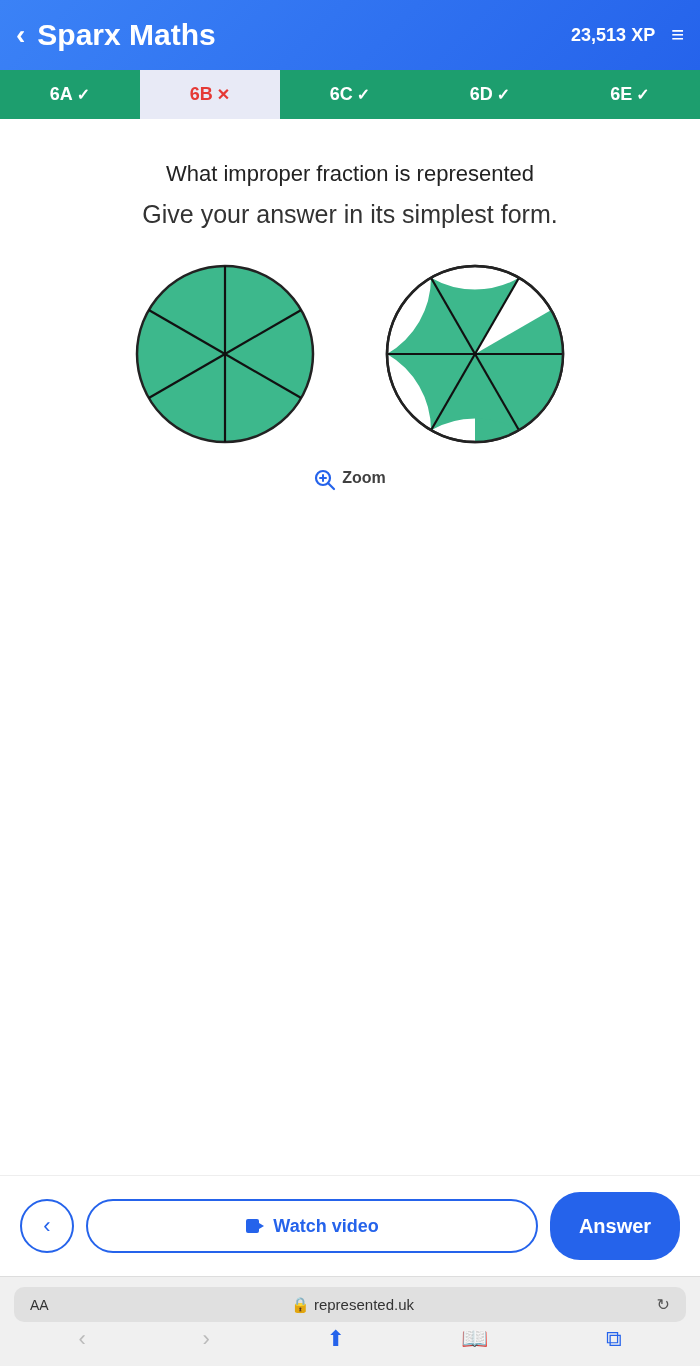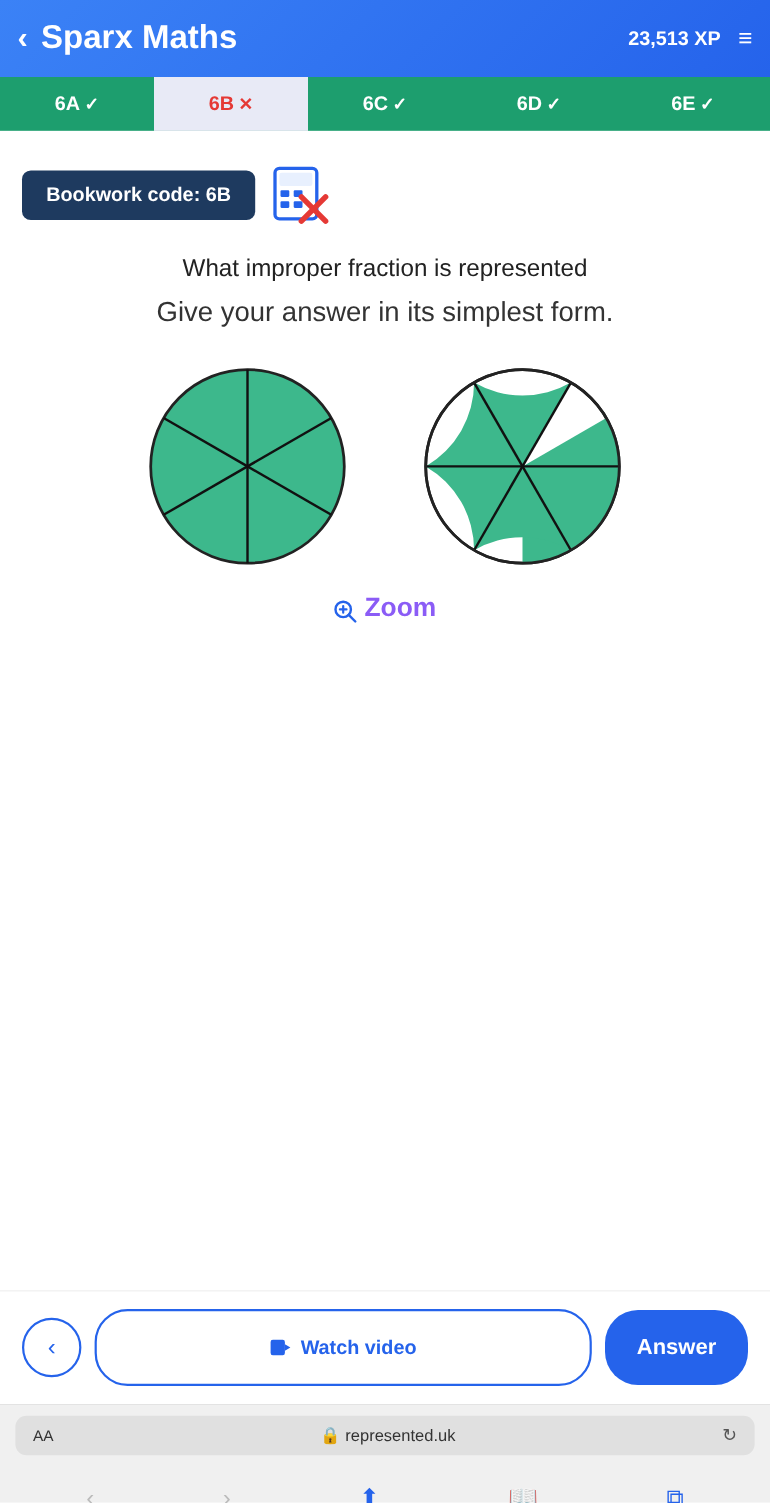--- a/index.html
+++ b/index.html
@@ -121,24 +121,24 @@
       justify-content: center;
       align-items: center;
       gap: 60px;
       margin: 20px 0 20px 0;
     }
 
     
     .zoom-row {
       display: flex;
       justify-content: center;
-      align-items: flex-end;
+      align-items: flex-start;
       gap: 6px;
-      color: #8b5cf6;
-      font-size: 24px;
+      color: #404040;
+      font-size: 16px;
       font-weight: 600;
       margin: 10px 0 20px 0;
       cursor: pointer;
     }
 
     
     .bottom-actions {
       position: fixed;
       bottom: 90px;
       left: 0;
@@ -159,21 +159,21 @@
       color: #2563eb;
       font-size: 22px;
       display: flex;
       align-items: center;
       justify-content: center;
       cursor: pointer;
       flex-shrink: 0;
     }
     .btn-watch-video {
       flex: 1;
-      height: 70px;
+      height: 54px;
       border-radius: 30px;
       border: 2px solid #2563eb;
       background: #fff;
       color: #2563eb;
       font-size: 18px;
       font-weight: 700;
       display: flex;
       align-items: center;
       justify-content: center;
       gap: 8px;
@@ -201,21 +201,21 @@
       left: 0;
       width: 700px;
       background: #f0f0f0;
       border-top: 1px solid #ddd;
       height: 90px;
     }
     .url-bar {
       display: flex;
       align-items: center;
       justify-content: space-between;
-      margin: 10px 14px 22px 14px;
+      margin: 10px 14px 0 14px;
       background: #e0e0e0;
       border-radius: 10px;
       padding: 8px 16px;
     }
     .url-aa {
       font-size: 14px;
       color: #333;
       font-weight: 500;
     }
     .url-text {
@@ -274,40 +274,20 @@
     <span class="tab-check">✓</span>
   </div>
   <div class="tab">
     <span>6E</span>
     <span class="tab-check">✓</span>
   </div>
 </div>
 
 <div class="content">
 
-  <div class="bookwork-row">
-    <div class="bookwork-badge">Bookwork code: 6B</div>
-
-    <div class="calc-icon">
-      <svg width="56" height="56" viewBox="0 0 56 56">
-
-        <rect x="4" y="4" width="38" height="46" rx="4" ry="4" fill="none" stroke="#2563eb" stroke-width="3"></rect>
-
-        <rect x="8" y="8" width="30" height="12" rx="2" fill="#e8f0fe"></rect>
-
-        <rect x="9" y="24" width="8" height="6" rx="1" fill="#2563eb"></rect>
-        <rect x="21" y="24" width="8" height="6" rx="1" fill="#2563eb"></rect>
-        <rect x="9" y="34" width="8" height="6" rx="1" fill="#2563eb"></rect>
-        <rect x="21" y="34" width="8" height="6" rx="1" fill="#2563eb"></rect>
-
-        <line x1="28" y1="30" x2="50" y2="52" stroke="#e53935" stroke-width="5" stroke-linecap="round"></line>
-        <line x1="50" y1="30" x2="28" y2="52" stroke="#e53935" stroke-width="5" stroke-linecap="round"></line>
-      </svg>
-    </div>
-  </div>
 
   <div class="question-text">
     <span>What improper fraction is represented</span><br>
   </div>
   <div class="question-sub">Give your answer in its simplest form.</div>
 
   <div class="circles-container">
 
     <svg class="pie" width="190" height="190" viewBox="-95 -95 190 190">
 

